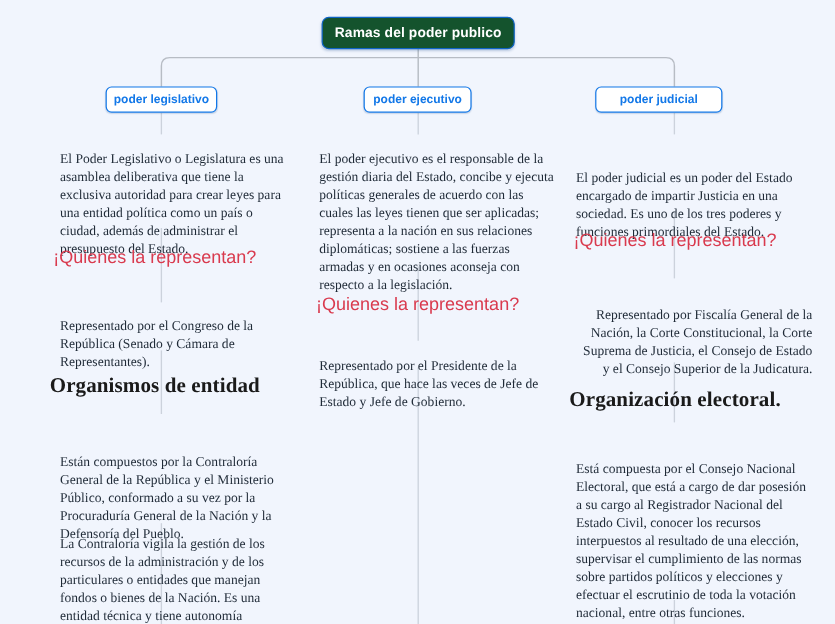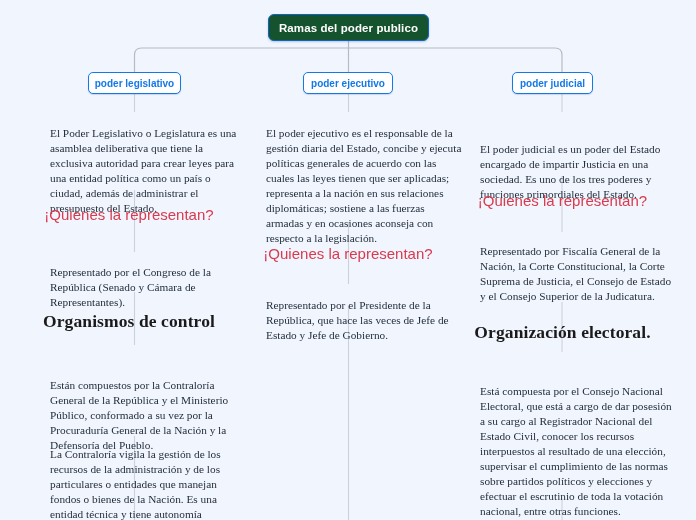--- a/index.html
+++ b/index.html
@@ -72,21 +72,21 @@
     box-shadow: 0 1px 1px rgba(20,70,140,0.18);
   }
   .branch-node .label {
     color: #1378e8;
     font-size: 10px;
     font-weight: bold;
     white-space: nowrap;
   }
   #node-legislativo { left: 88px;  width: 93px; }
   #node-ejecutivo   { left: 303px; width: 90px; }
-  #node-judicial    { left: 512px; width: 81px; justify-content: center; }
+  #node-judicial    { left: 496px; width: 106px; justify-content: center; }
 
   
   .column {
     position: absolute;
     top: 110px;
   }
   #col-legislativo { left: 34px;  width: 190px; }
   #col-ejecutivo   { left: 250px; width: 196px; }
   #col-judicial    { left: 464px; width: 197px; }
 
@@ -129,21 +129,21 @@
   #l-p4 { top: 321px; }
 
   
   #m-p1 { top: 0px; }
   #m-q1 { top: 135px; }
   #m-p2 { top: 172px; }
 
   
   #r-p1 { top: 16px; }
   #r-q1 { top: 82px; }
-  #r-p2 { top: 118px; }
+  #r-p2 { top: 130px; text-align: right; }
   #r-t1 { top: 212px; }
   #r-p3 { top: 258px; }
 </style>
 </head>
 <body>
 
 <div id="canvas">
 
   <svg id="wires" viewBox="0 0 696 520" width="696" height="520" fill="none">
 
@@ -177,21 +177,21 @@
     <span class="label">poder legislativo</span>
   </div>
   <div class="branch-node" id="node-judicial">
     <span class="label">poder judicial</span>
   </div>
 
   <div class="column" id="col-legislativo">
     <p class="para block" id="l-p1">El Poder Legislativo o Legislatura es una asamblea deliberativa que tiene la exclusiva autoridad para crear leyes para una entidad política como un país o ciudad, además de administrar el presupuesto del Estado.</p>
     <p class="question block" id="l-q1">¡Quienes la representan?</p>
     <p class="para block" id="l-p2">Representado por el Congreso de la República (Senado y Cámara de Representantes).</p>
-    <h2 class="section-title block" id="l-t1">Organismos de control</h2>
+    <h2 class="section-title block" id="l-t1">Organismos de entidad</h2>
     <p class="para block" id="l-p3">Están compuestos por la Contraloría General de la República y el Ministerio Público, conformado a su vez por la Procuraduría General de la Nación y la Defensoría del Pueblo.</p>
     <p class="para block" id="l-p4">La Contraloría vigila la gestión de los recursos de la administración y de los particulares o entidades que manejan fondos o bienes de la Nación. Es una entidad técnica y tiene autonomía administrativa y de presupuesto.</p>
   </div>
 
   <div class="column" id="col-ejecutivo">
     <p class="para block" id="m-p1">El poder ejecutivo es el responsable de la gestión diaria del Estado, concibe y ejecuta políticas generales de acuerdo con las cuales las leyes tienen que ser aplicadas; representa a la nación en sus relaciones diplomáticas; sostiene a las fuerzas armadas y en ocasiones aconseja con respecto a la legislación.</p>
     <p class="question block" id="m-q1">¡Quienes la representan?</p>
     <p class="para block" id="m-p2">Representado por el Presidente de la República, que hace las veces de Jefe de Estado y Jefe de Gobierno.</p>
   </div>
 

